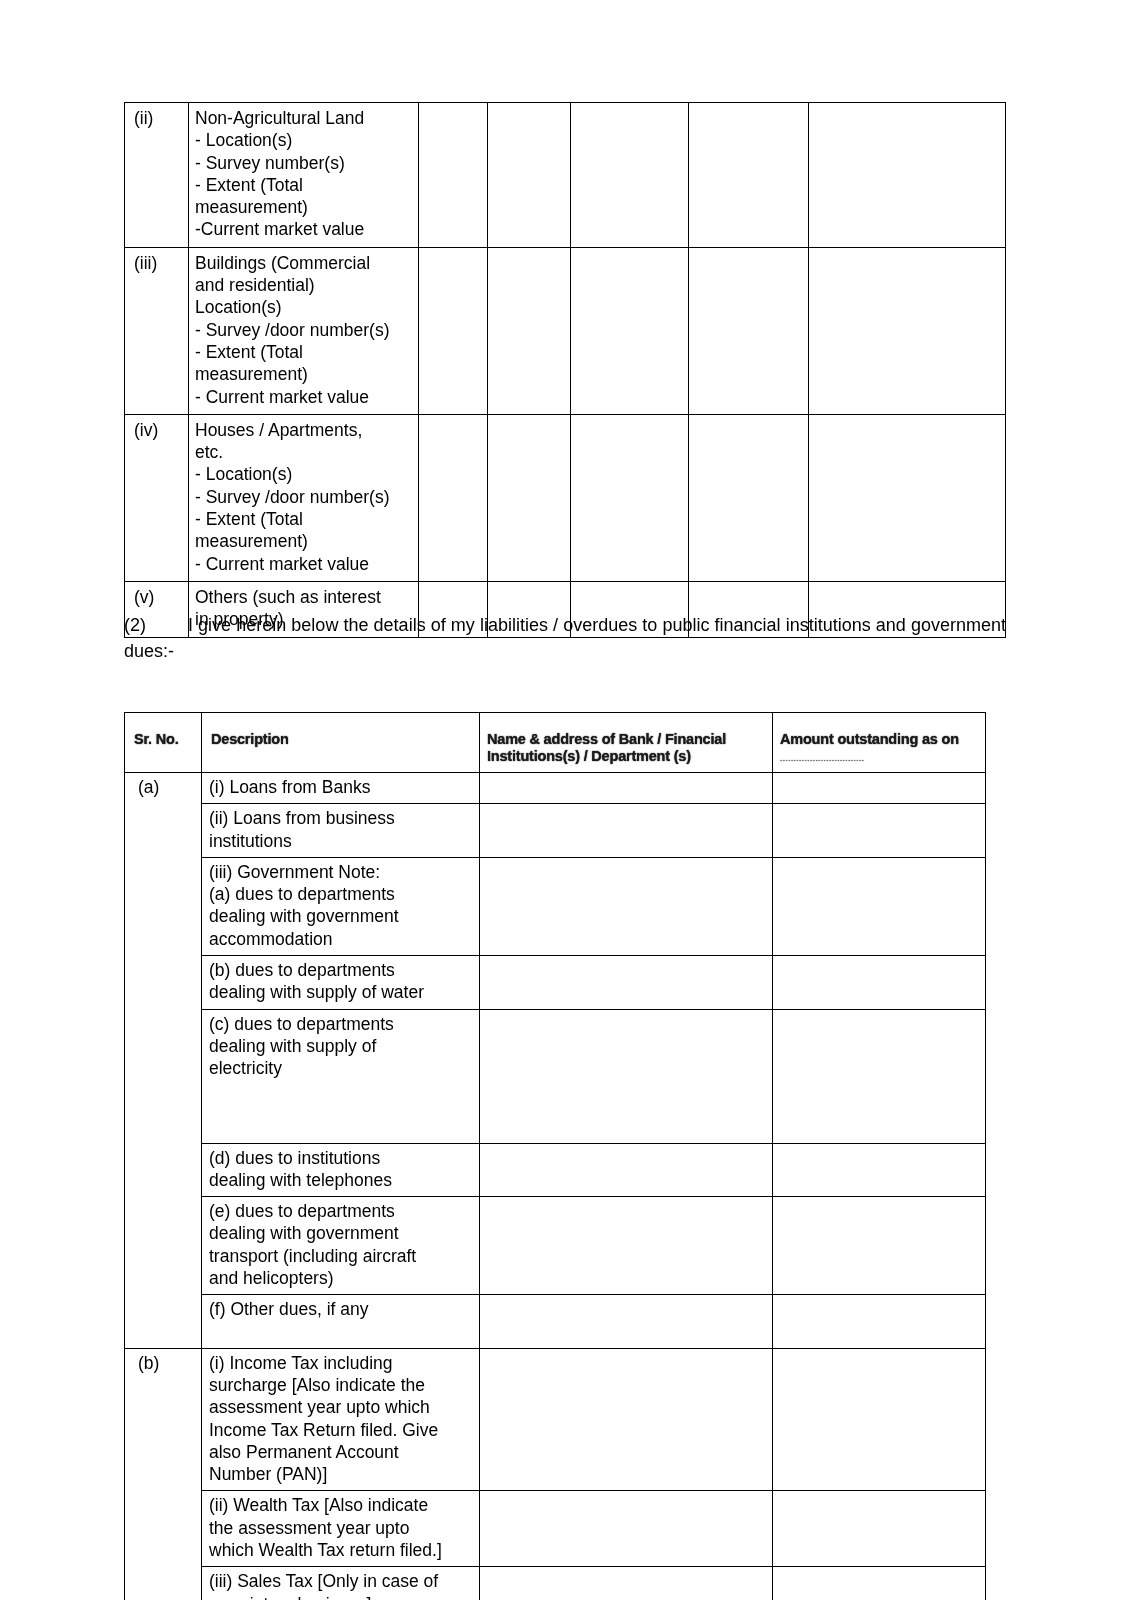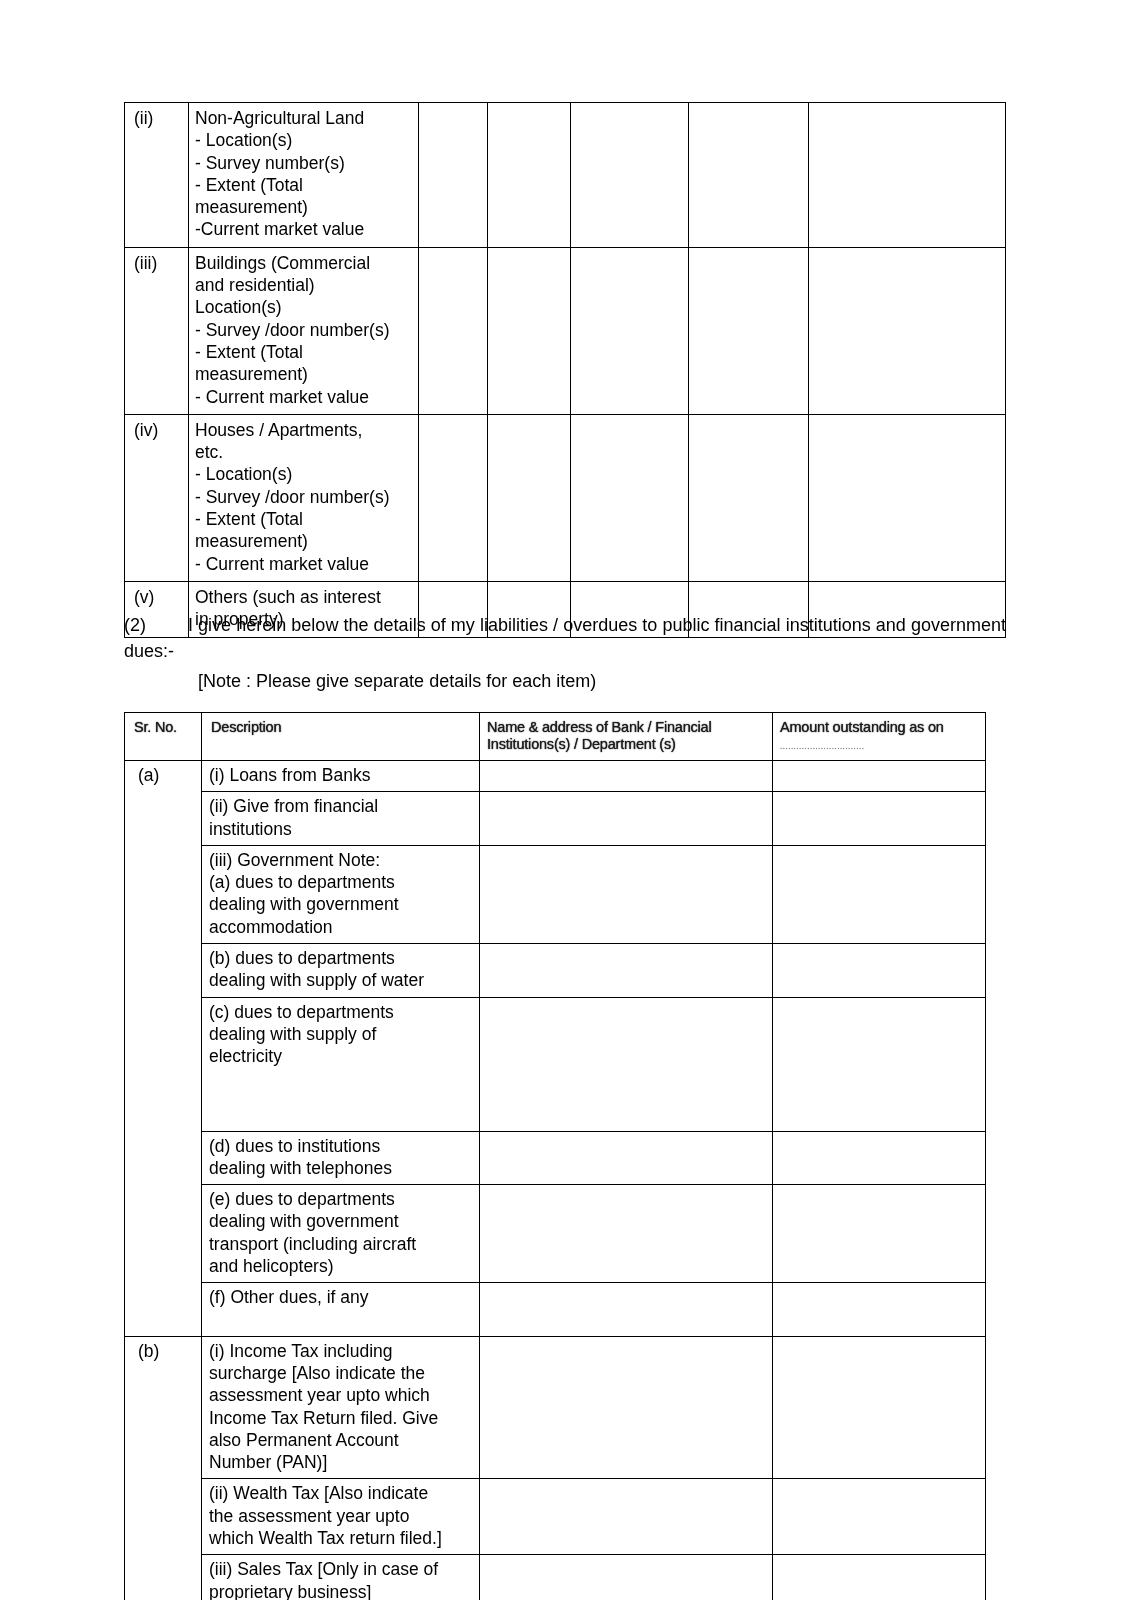--- a/index.html
+++ b/index.html
@@ -79,25 +79,25 @@
     border: 1.5px solid #000;
     vertical-align: top;
     padding: 3px 6px 5px 7px;
     font-size: 17.5px;
     line-height: 22.3px;
     font-family: "Liberation Sans", sans-serif;
     font-weight: normal;
     text-align: left;
   }
   .liab-table thead th {
-    font-weight: normal;
+    font-weight: bold;
     font-size: 14.5px;
     line-height: 17px;
     letter-spacing: -0.2px;
-    padding-top: 6px;
+    padding-top: 18px;
     padding-bottom: 5px;
     
     color: #1b1b1b;
     text-shadow: 0 0 0.9px rgba(0,0,0,0.85), 0 0 1.8px rgba(0,0,0,0.35);
     margin-top: 40px;
   }
   .liab-table thead th.h-left {
     text-align: left;
     padding-left: 9px;
   }
@@ -186,21 +186,20 @@
         <td class="blank"></td>
         <td class="blank"></td>
         <td class="blank"></td>
         <td class="blank"></td>
       </tr>
     </tbody>
   </table>
 
   <div class="para-block">
     <p class="para-2"><span class="num">(2)</span><span>I give herein below the details of my liabilities / overdues to public financial institutions and government dues:-</span></p>
-    <p class="para-note">[Note : Please give separate details for each item)</p>
   </div>
 
   <table class="liab-table">
     <colgroup>
       <col style="width:77px">
       <col style="width:278px">
       <col style="width:293px">
       <col style="width:213px">
     </colgroup>
     <thead>
@@ -213,21 +212,21 @@
     </thead>
     <tbody>
 
       <tr>
         <td class="sr" rowspan="8">(a)</td>
         <td style="white-space:pre-line">(i) Loans from Banks</td>
         <td class="blank"></td>
         <td class="blank"></td>
       </tr>
       <tr>
-        <td style="white-space:pre-line">(ii) Give from financial
+        <td style="white-space:pre-line">(ii) Loans from business
 institutions</td>
         <td class="blank"></td>
         <td class="blank"></td>
       </tr>
       <tr>
         <td style="white-space:pre-line">(iii) Government Note:
 (a) dues to departments
 dealing with government
 accommodation</td>
         <td class="blank"></td>

